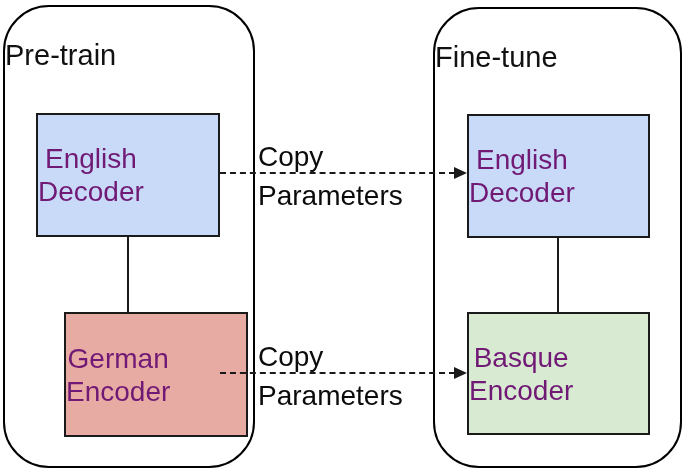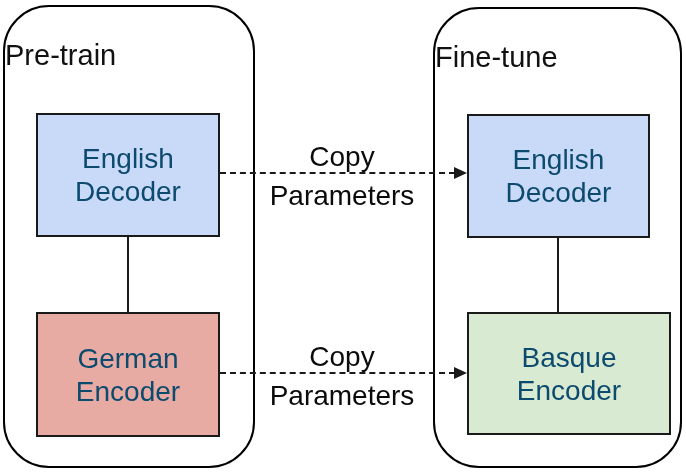--- a/index.html
+++ b/index.html
@@ -34,31 +34,31 @@
     font-size: 29px;
     line-height: 34px;
     color: #111111;
   }
   .node {
     position: absolute;
     box-sizing: border-box;
     border: 2px solid #1a1a1a;
     display: flex;
     align-items: center;
-    justify-content: center;
+    justify-content: flex-start;
     text-align: center;
     font-size: 28px;
     line-height: 33px;
     white-space: pre-line;
-    color: #0c4a6e;
+    color: #701a75;
   }
   .node-decoder-left   { left: 36px;  top: 113px; width: 184px; height: 124px; }
   .node-encoder-left   { left: 36px;  top: 312px; width: 184px; height: 125px; }
   .node-decoder-right  { left: 467px; top: 114px; width: 183px; height: 124px; }
-  .node-encoder-right  { left: 467px; top: 312px; width: 204px; height: 123px; }
+  .node-encoder-right  { left: 467px; top: 312px; width: 183px; height: 123px; }
   .connector-v {
     position: absolute;
     width: 2px;
     background: #1a1a1a;
   }
   .connector-left  { left: 127px; top: 237px; height: 75px; }
   .connector-right { left: 557px; top: 238px; height: 74px; }
   .dash-line {
     position: absolute;
     height: 0;
@@ -76,21 +76,20 @@
     border-bottom: 6px solid transparent;
     border-left: 13px solid #1a1a1a;
     left: 454px;
   }
   .arrow-head-top    { top: 167px; }
   .arrow-head-bottom { top: 367px; }
   .arrow-label {
     position: absolute;
     left: 258px;
     width: 168px;
-    text-align: center;
     font-size: 28px;
     line-height: 33px;
     color: #0b0b0b;
   }
   .label-copy-top    { top: 140px; }
   .label-params-top  { top: 179px; }
   .label-copy-bottom { top: 340px; }
   .label-params-bottom { top: 379px; }
 </style>
 </head>
@@ -107,21 +106,21 @@
   </section>
 
   <div class="connector-v connector-left"></div>
   <div class="connector-v connector-right"></div>
 
   <div class="node node-decoder-left" style="background-color: rgb(201, 218, 248); border-color: rgb(26, 26, 26);">
     <span>English
 Decoder</span>
   </div>
 
-  <div class="node node-encoder-left" style="background-color: rgb(232, 171, 163); border-color: rgb(26, 26, 26);">
+  <div class="node node-encoder-left" style="background-color: rgb(232, 171, 163); border-color: rgb(26, 26, 26); margin-left: 28px;">
     <span>German
 Encoder</span>
   </div>
 
   <div class="node node-decoder-right" style="background-color: rgb(201, 218, 248); border-color: rgb(26, 26, 26);">
     <span>English
 Decoder</span>
   </div>
 
   <div class="node node-encoder-right" style="background-color: rgb(217, 234, 211); border-color: rgb(26, 26, 26);">

